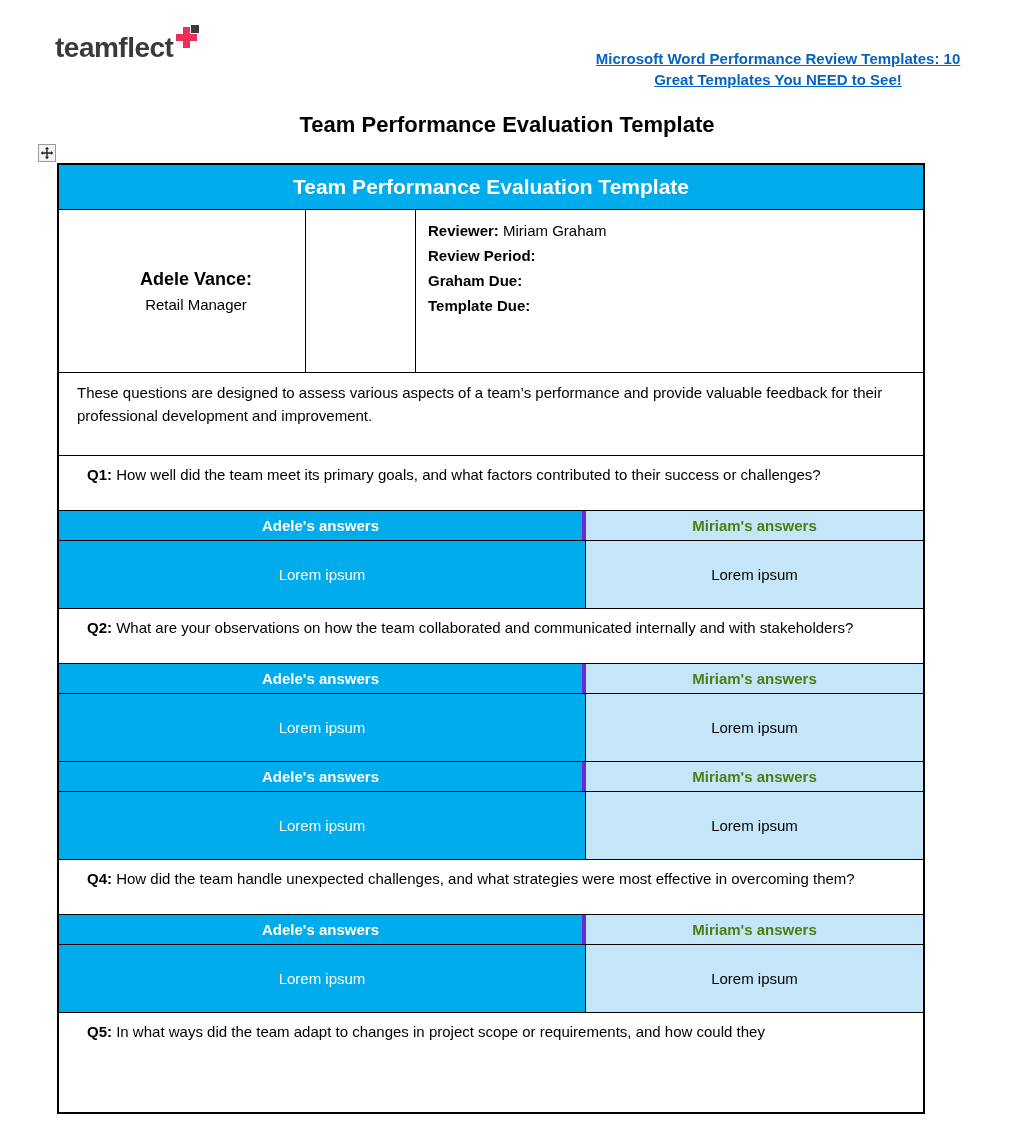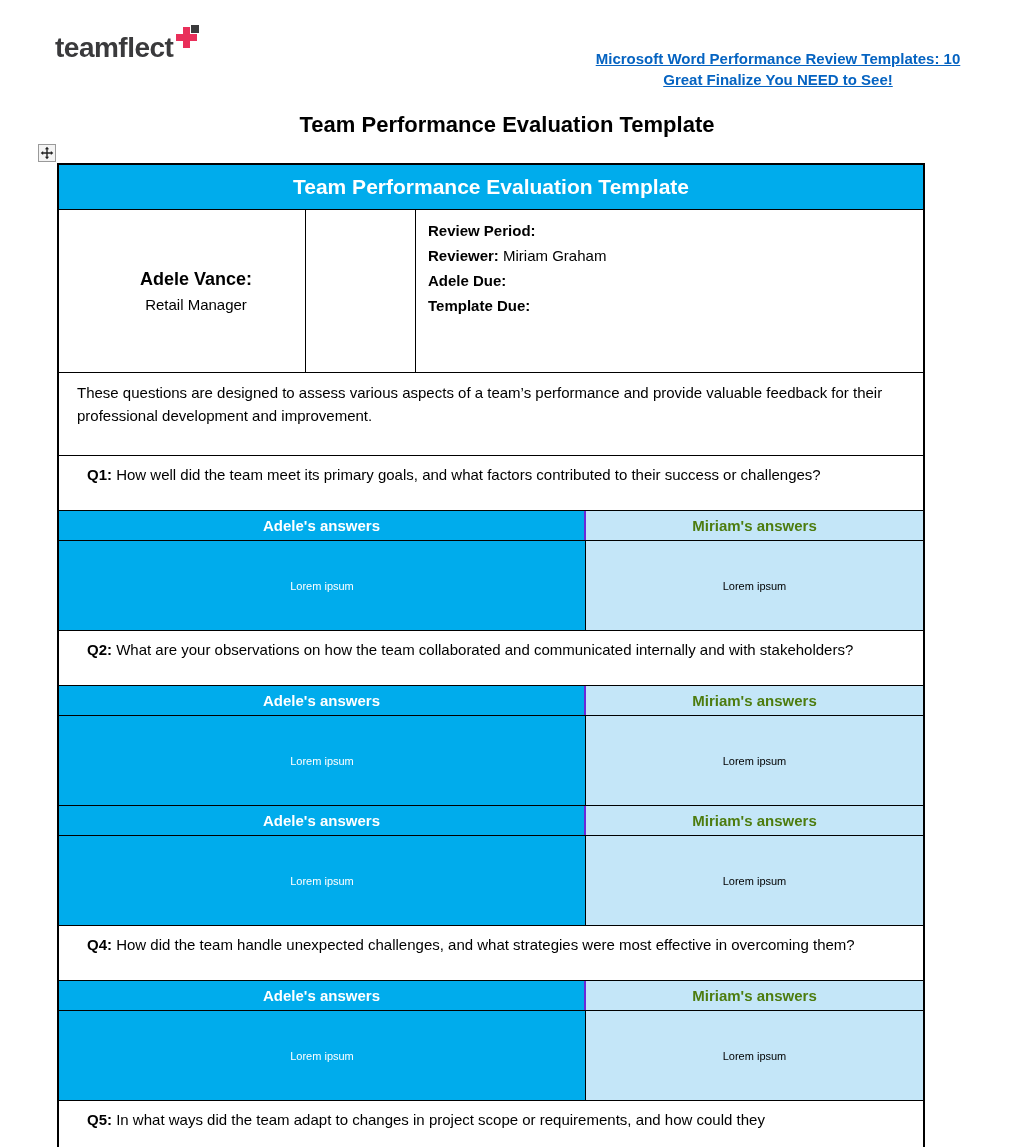--- a/index.html
+++ b/index.html
@@ -100,31 +100,31 @@
   .q5-row { height: 100px; } 
 
   .ans-head {
     height: 30px;
     display: grid; grid-template-columns: 527px 1fr;
     font-size: 15px; font-weight: bold;
   }
   .ans-head .left {
     background: var(--blue); color: #fff;
     display: flex; align-items: center; justify-content: center;
-    border-right: 2px solid #6d28d9;
+    border-right: 4px solid #6d28d9;
   }
   .ans-head .right {
     background: var(--lightblue); color: #4d7c0f;
     display: flex; align-items: center; justify-content: center;
   }
 
   .ans-body {
-    height: 90px;
+    height: 68px;
     display: grid; grid-template-columns: 527px 1fr;
-    font-size: 11px;
+    font-size: 15px;
   }
   .ans-body .left {
     background: var(--blue); color: #fff;
     display: flex; align-items: center; justify-content: center;
     border-right: 1px solid #000;
   }
   .ans-body .right {
     background: var(--lightblue); color: #000;
     display: flex; align-items: center; justify-content: center;
   }
@@ -138,21 +138,21 @@
   <span class="logo-text">teamflect</span>
   <span class="logo-plus">
     <span class="pv"></span>
       <span class="ph"></span>
       <span class="sq"></span>
   </span>
 </div>
 
 <div class="top-link">
   <span>Microsoft Word Performance Review Templates: 10</span><br>
-  <span>Great Finalize You NEED to See!</span>
+  <span>Great Templates You NEED to See!</span>
 </div>
 
 <div class="doc-title">Team Performance Evaluation Template</div>
 
 <div class="table-handle">
   <svg width="14" height="14" viewBox="0 0 20 20">
     <path d="M10 1 L13 4.5 H11 V9 H15.5 V7 L19 10 L15.5 13 V11 H11 V15.5 H13 L10 19 L7 15.5 H9 V11 H4.5 V13 L1 10 L4.5 7 V9 H9 V4.5 H7 Z" fill="#222"></path>
   </svg>
 </div>
 
@@ -160,23 +160,23 @@
 
   <div class="row title-row">Team Performance Evaluation Template</div>
 
   <div class="row info-row">
     <div class="info-cell employee-cell">
       <div class="employee-name">Adele Vance:</div>
       <div class="employee-role">Retail Manager</div>
     </div>
     <div class="info-cell"></div>
     <div class="info-cell review-cell">
+      <div class="review-line"><span class="lbl">Reviewer:</span><span> Miriam Graham</span></div>
       <div class="review-line"><span class="lbl">Review Period:</span><span></span></div>
-      <div class="review-line"><span class="lbl">Reviewer:</span><span> Miriam Graham</span></div>
-      <div class="review-line"><span class="lbl">Adele Due:</span><span></span></div>
+      <div class="review-line"><span class="lbl">Graham Due:</span><span></span></div>
       <div class="review-line"><span class="lbl">Template Due:</span><span></span></div>
     </div>
   </div>
 
   <div class="row intro-row">These questions are designed to assess various aspects of a team’s performance and provide valuable feedback for their professional development and improvement.</div>
 
   <div class="row q-row">
     <span class="q-label">Q1:</span><span> How well did the team meet its primary goals, and what factors contributed to their success or challenges?</span>
   </div>
   <div class="row ans-head">

